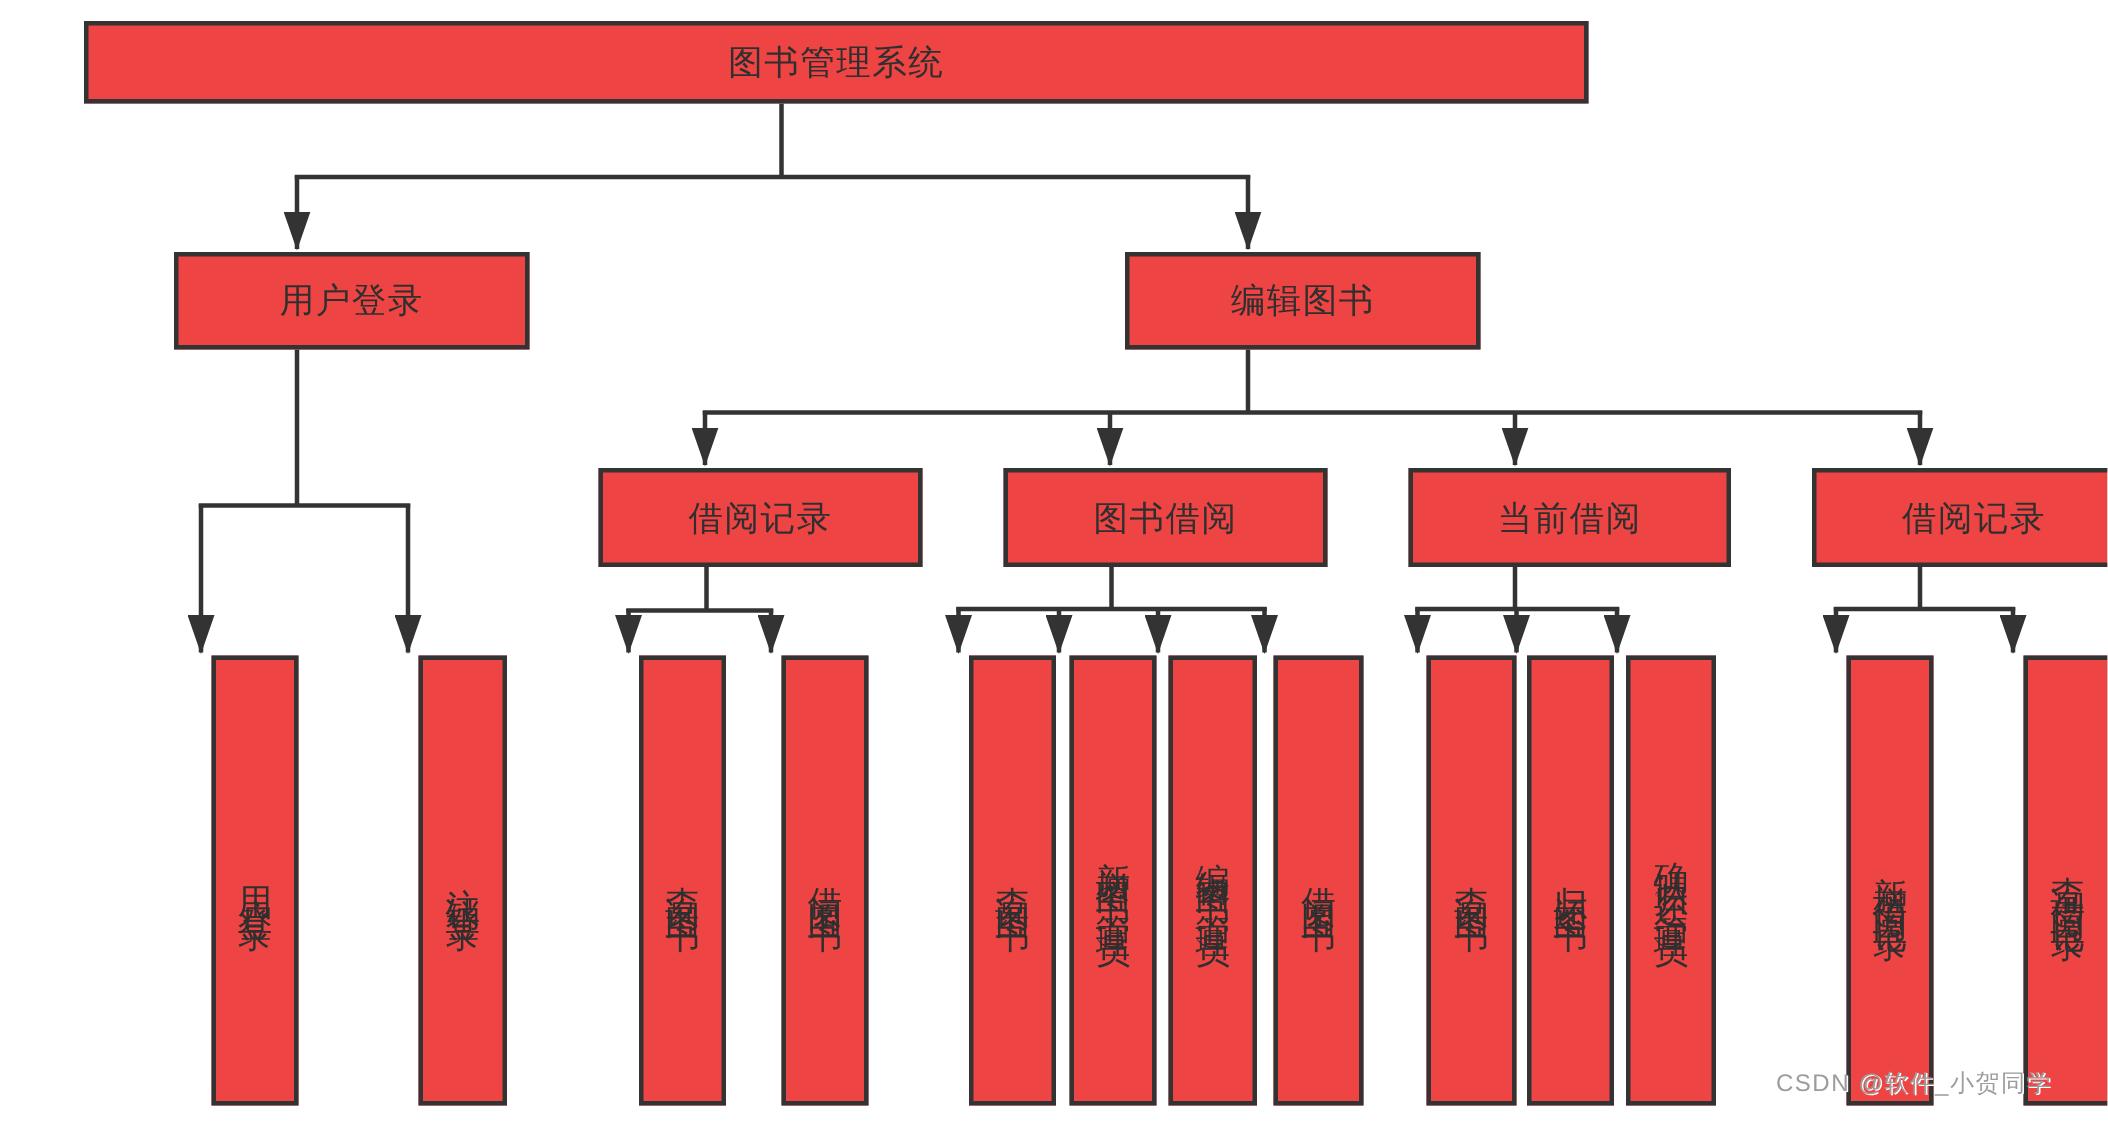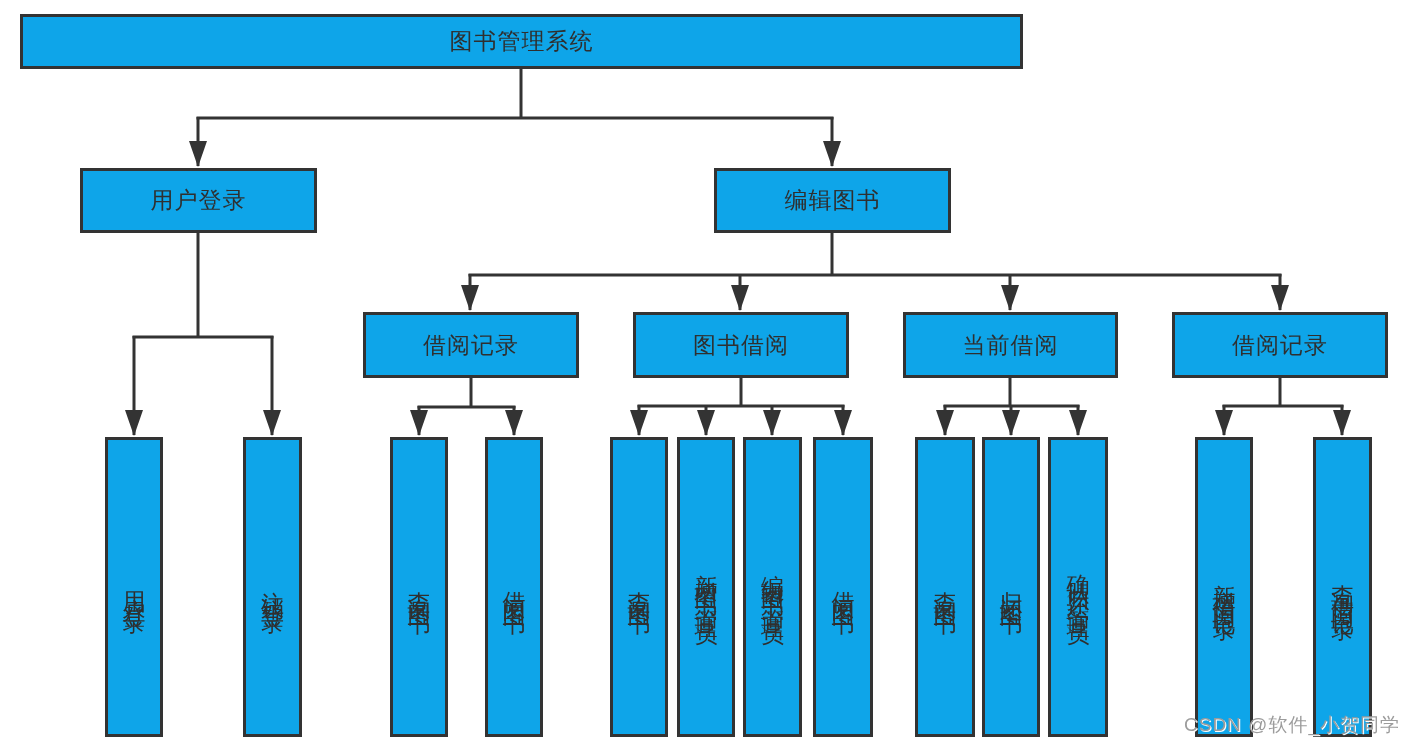--- a/index.html
+++ b/index.html
@@ -18,46 +18,47 @@
   .connectors {
     position: absolute;
     left: 0;
     top: 0;
     z-index: 0;
   }
   .box {
     position: absolute;
     box-sizing: border-box;
     border: 3px solid #333333;
-    background: #0ea5e9;
+    background: #ef4444;
     color: #2f2f2f;
     display: flex;
     align-items: center;
     justify-content: center;
     z-index: 1;
+    margin-left: 36px;
   }
   .hbox {
     font-size: 23px;
     letter-spacing: 1px;
     white-space: nowrap;
   }
   .vbox {
     writing-mode: vertical-rl;
     text-orientation: mixed;
     font-size: 23px;
     line-height: 1;
     letter-spacing: 7px;
     white-space: nowrap;
   }
   .watermark {
     position: absolute;
     left: 1184px;
     top: 712px;
     z-index: 2;
-    font-size: 19px;
+    font-size: 16px;
     color: #9c9c9c;
     letter-spacing: 1px;
     white-space: nowrap;
     text-shadow: 1px 1px 0 #ffffff;
   }
 </style>
 </head>
 <body>
 
 <div id="canvas">

